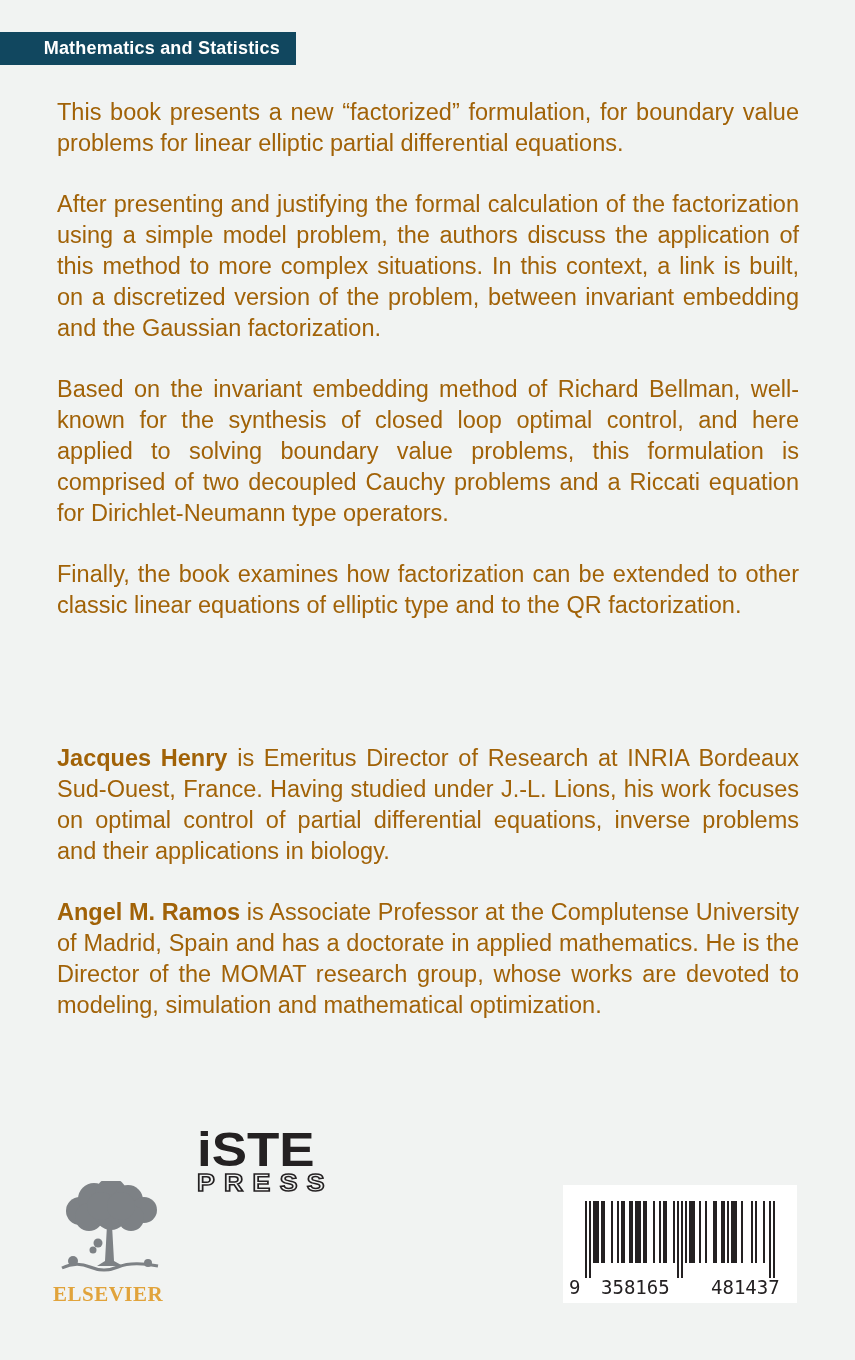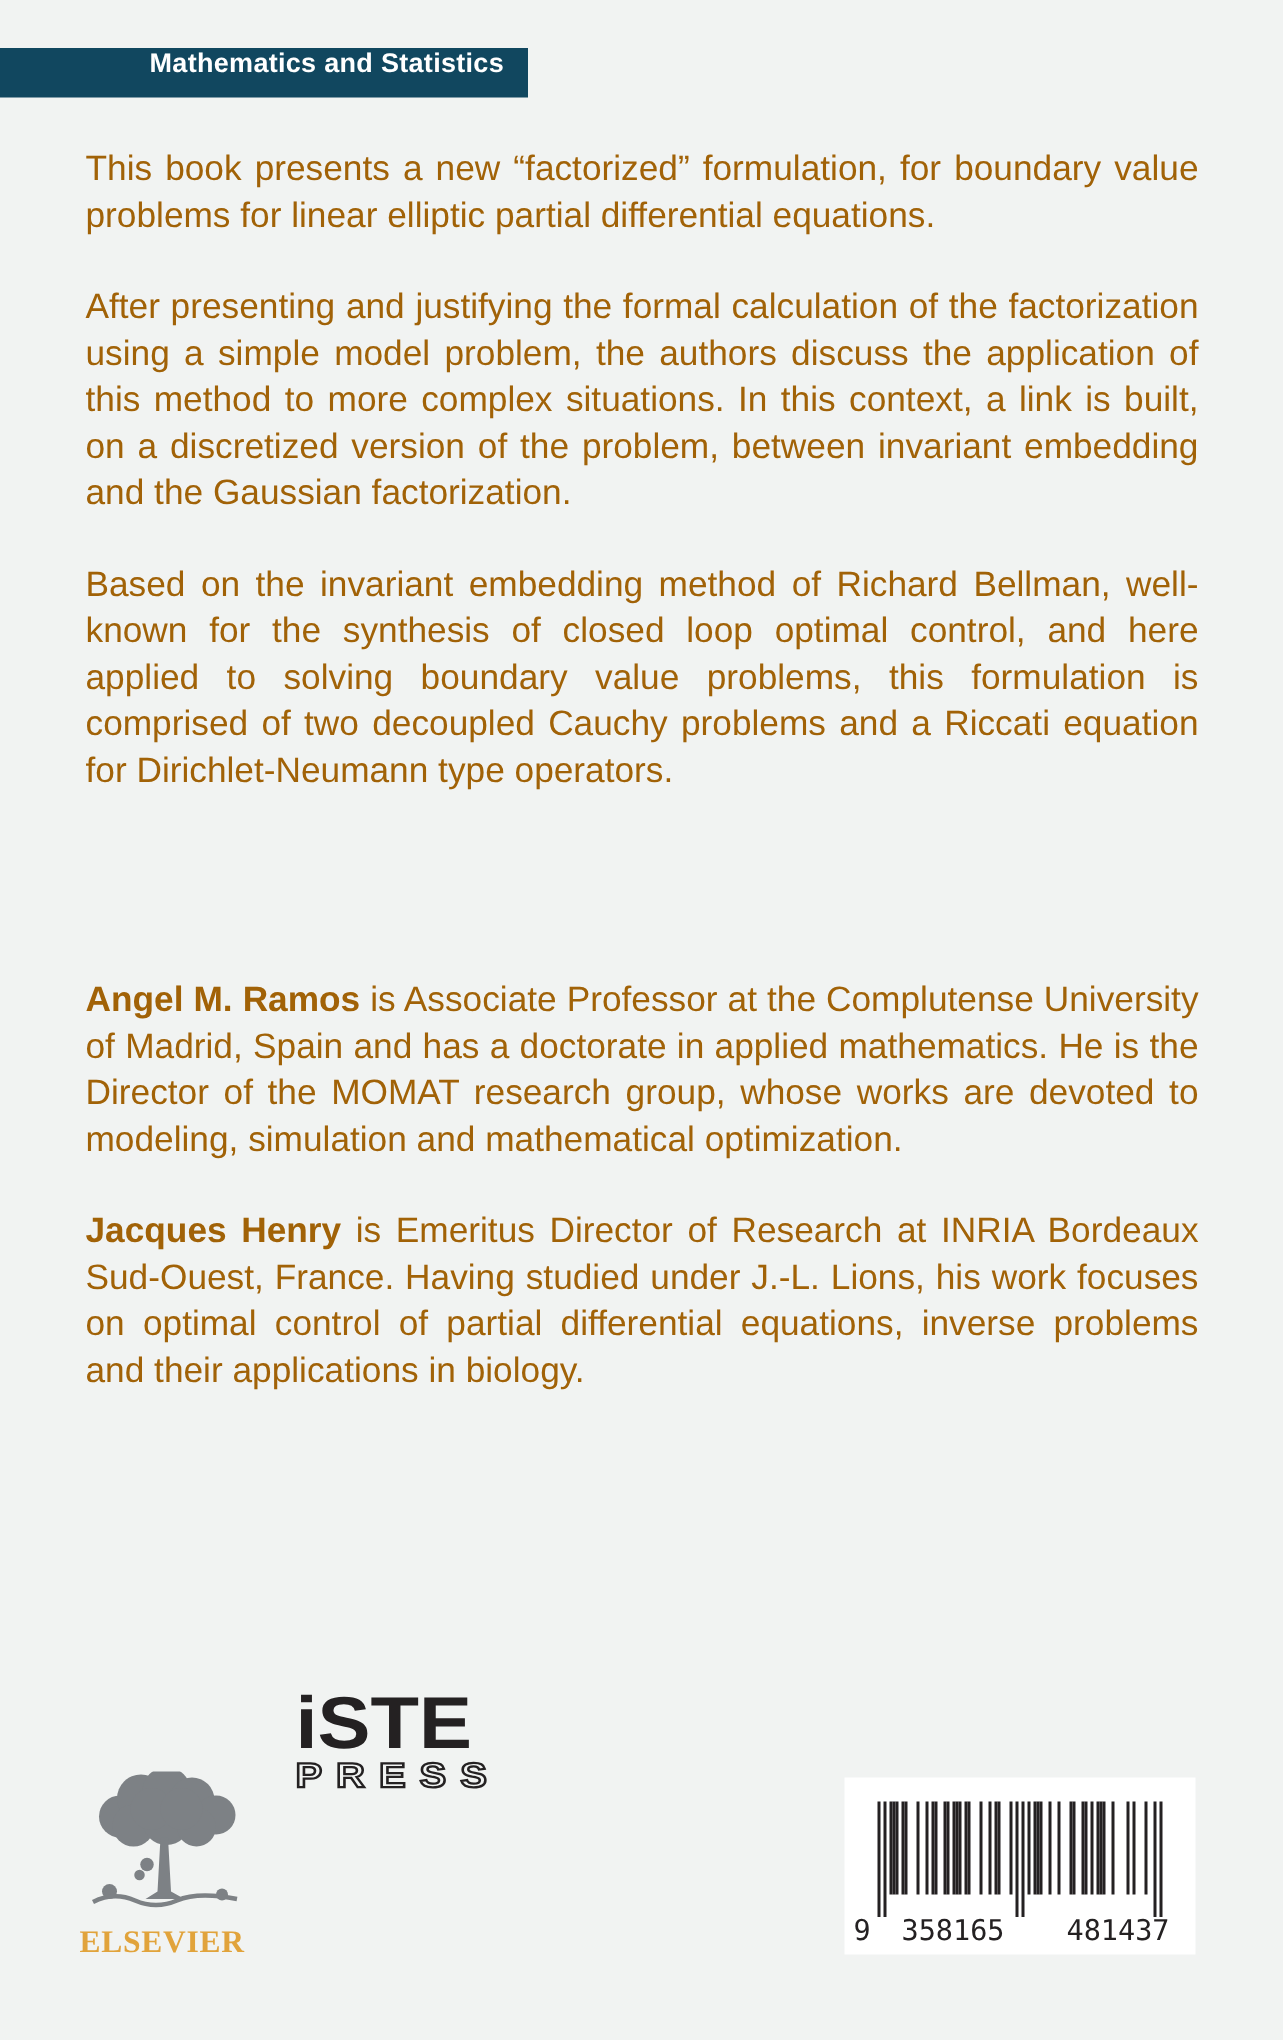--- a/index.html
+++ b/index.html
@@ -11,25 +11,25 @@
     height: 1360px;
     background: #f1f3f2;
     overflow: hidden;
   }
 
   
   .category-band {
     position: absolute;
     top: 32px;
     left: 0;
-    width: 352px;
+    width: 296px;
     height: 33px;
     background: #11475f;
     display: flex;
-    align-items: flex-start;
+    align-items: center;
     justify-content: flex-end;
     padding-right: 16px;
     box-sizing: border-box;
   }
   .category-band .label {
     color: #ffffff;
     font-size: 18px;
     font-weight: bold;
     letter-spacing: 0.2px;
     white-space: nowrap;
@@ -152,24 +152,25 @@
 <div class="cover">
 
   <div class="category-band">
     <span class="label">Mathematics and Statistics</span>
   </div>
 
   <div class="text-block">
     <p>This book presents a new “factorized” formulation, for boundary value problems for linear elliptic partial differential equations.</p>
     <p>After presenting and justifying the formal calculation of the factorization using a simple model problem, the authors discuss the application of this method to more complex situations. In this context, a link is built, on a discretized version of the problem, between invariant embedding and the Gaussian factorization.</p>
     <p>Based on the invariant embedding method of Richard Bellman, well-known for the synthesis of closed loop optimal control, and here applied to solving boundary value problems, this formulation is comprised of two decoupled Cauchy problems and a Riccati equation for Dirichlet-Neumann type operators.</p>
+    <p>Finally, the book examines how factorization can be extended to other classic linear equations of elliptic type and to the QR factorization.</p>
 
     <div class="bios">
+      <p class="bio"><b>Jacques Henry</b> <span>is Emeritus Director of Research at INRIA Bordeaux Sud-Ouest, France. Having studied under J.-L. Lions, his work focuses on optimal control of partial differential equations, inverse problems and their applications in biology.</span></p>
       <p class="bio"><b>Angel M. Ramos</b> <span>is Associate Professor at the Complutense University of Madrid, Spain and has a doctorate in applied mathematics. He is the Director of the MOMAT research group, whose works are devoted to modeling, simulation and mathematical optimization.</span></p>
-      <p class="bio"><b>Jacques Henry</b> <span>is Emeritus Director of Research at INRIA Bordeaux Sud-Ouest, France. Having studied under J.-L. Lions, his work focuses on optimal control of partial differential equations, inverse problems and their applications in biology.</span></p>
     </div>
   </div>
 
   <div class="elsevier">
     <svg width="106" height="98" viewBox="0 0 106 98">
       <g fill="#7d8185">
         <circle cx="22" cy="30" r="14"></circle>
         <circle cx="36" cy="18" r="16"></circle>
         <circle cx="53" cy="13" r="16"></circle>
         <circle cx="70" cy="19" r="15"></circle>

